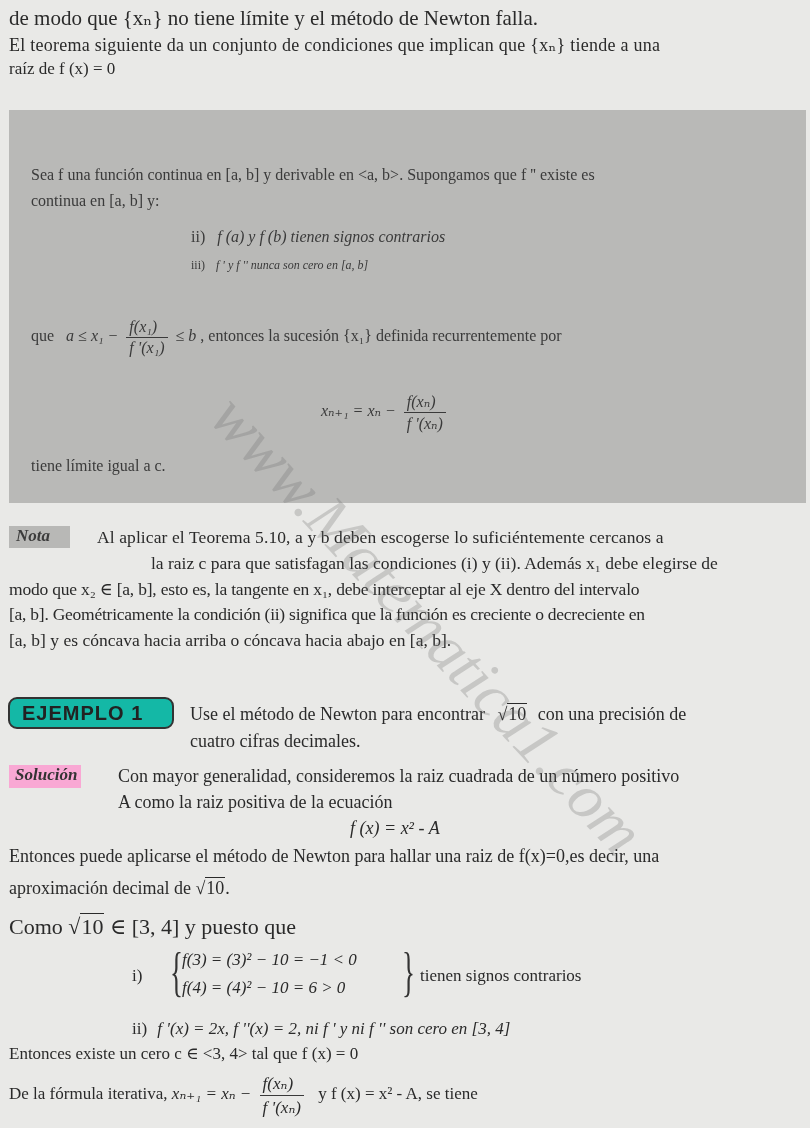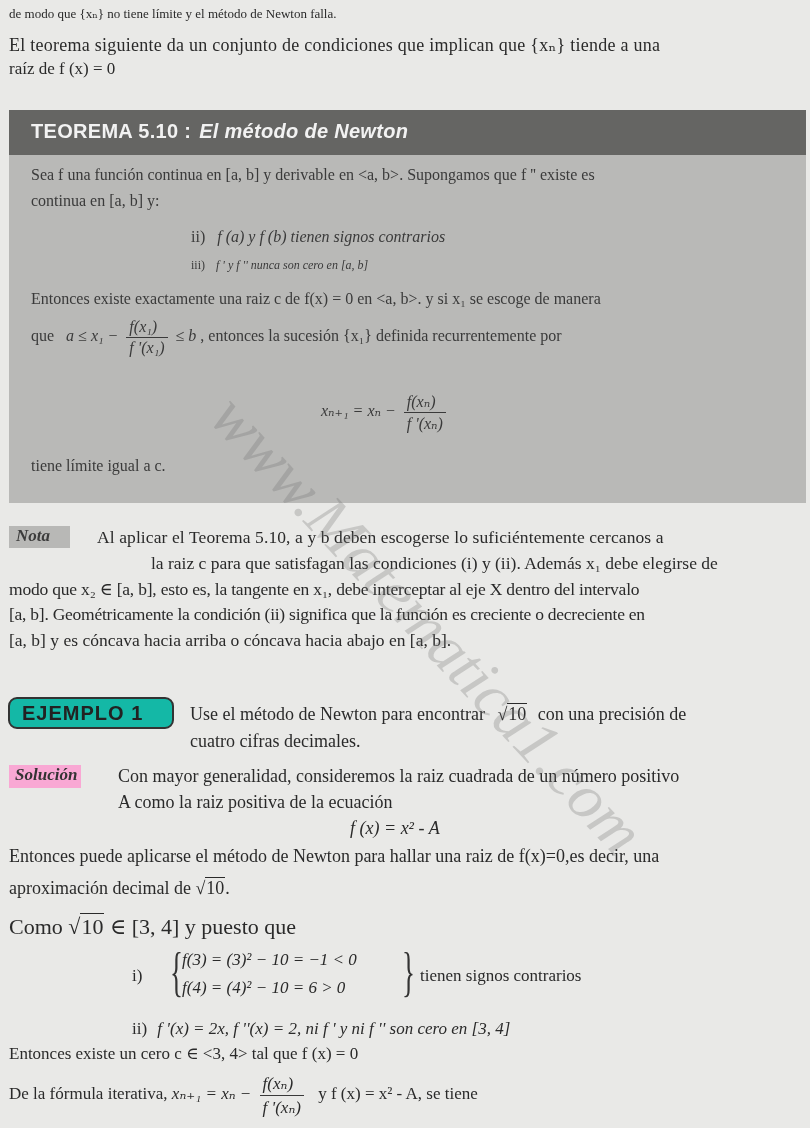--- a/index.html
+++ b/index.html
@@ -71,43 +71,37 @@
   .watermark {
     position: absolute; left: 250px; top: 380px;
     font-family: "Liberation Serif", serif; font-size: 64px; font-style: italic;
     color: rgba(110,110,110,0.28); transform: rotate(47deg); transform-origin: left top;
     white-space: nowrap; pointer-events: none;
   }
 </style>
 </head>
 <body>
 
-<div class="abs" style="left:9px;top:6px;font-size:13px;">de modo que {xₙ} no tiene límite y el método de Newton falla.</div>
+<div class="abs" style="left:9px;top:6px;font-size:21px;">de modo que {xₙ} no tiene límite y el método de Newton falla.</div>
 <div class="abs" style="left:9px;top:34px;font-size:18px;letter-spacing:0.25px;">El teorema siguiente da un conjunto de condiciones que implican que {xₙ} tiende a una</div>
 <div class="abs" style="left:9px;top:59px;font-size:17px;">raíz de f (x) = 0</div>
 
 <div class="thm-box">
-  <div class="thm-header">
-    <div class="thm-title">
-      <span>TEOREMA 5.10 :</span><span class="sub">El método de Newton</span>
-    </div>
-  </div>
   <div class="abs thm-text" style="left:22px;top:56px;font-size:16px;">Sea f una función continua en [a, b] y derivable en &lt;a, b&gt;. Supongamos que  f '' existe  es</div>
   <div class="abs thm-text" style="left:22px;top:82px;font-size:16px;">continua en [a, b] y:</div>
 
   <div class="abs thm-text" style="left:182px;top:118px;font-size:16px;">
     <span>ii)</span>
     <span class="it" style="margin-left:8px;">f (a)  y  f (b) tienen signos contrarios</span>
   </div>
   <div class="abs thm-text" style="left:182px;top:148px;font-size:12px;">
     <span>iii)</span>
     <span class="it" style="margin-left:8px;">f ' y  f '' nunca son cero en [a, b]</span>
   </div>
 
-  <div class="abs thm-text" style="left:22px;top:180px;font-size:16px;">Entonces existe exactamente una raiz c de  f(x) = 0 en &lt;a, b&gt;.  y  si x₁ se escoge de manera</div>
 
   <div class="abs thm-text" style="left:22px;top:208px;font-size:16px;">
     <span>que</span>
     <span class="it" style="margin-left:8px;">a ≤  x₁ −</span>
     <span class="frac it">
       <span class="num">f(x₁)</span>
       <span class="den">f '(x₁)</span>
     </span>
     <span class="it">≤ b</span>
     <span>,  entonces la sucesión {x₁} definida recurrentemente por</span>

